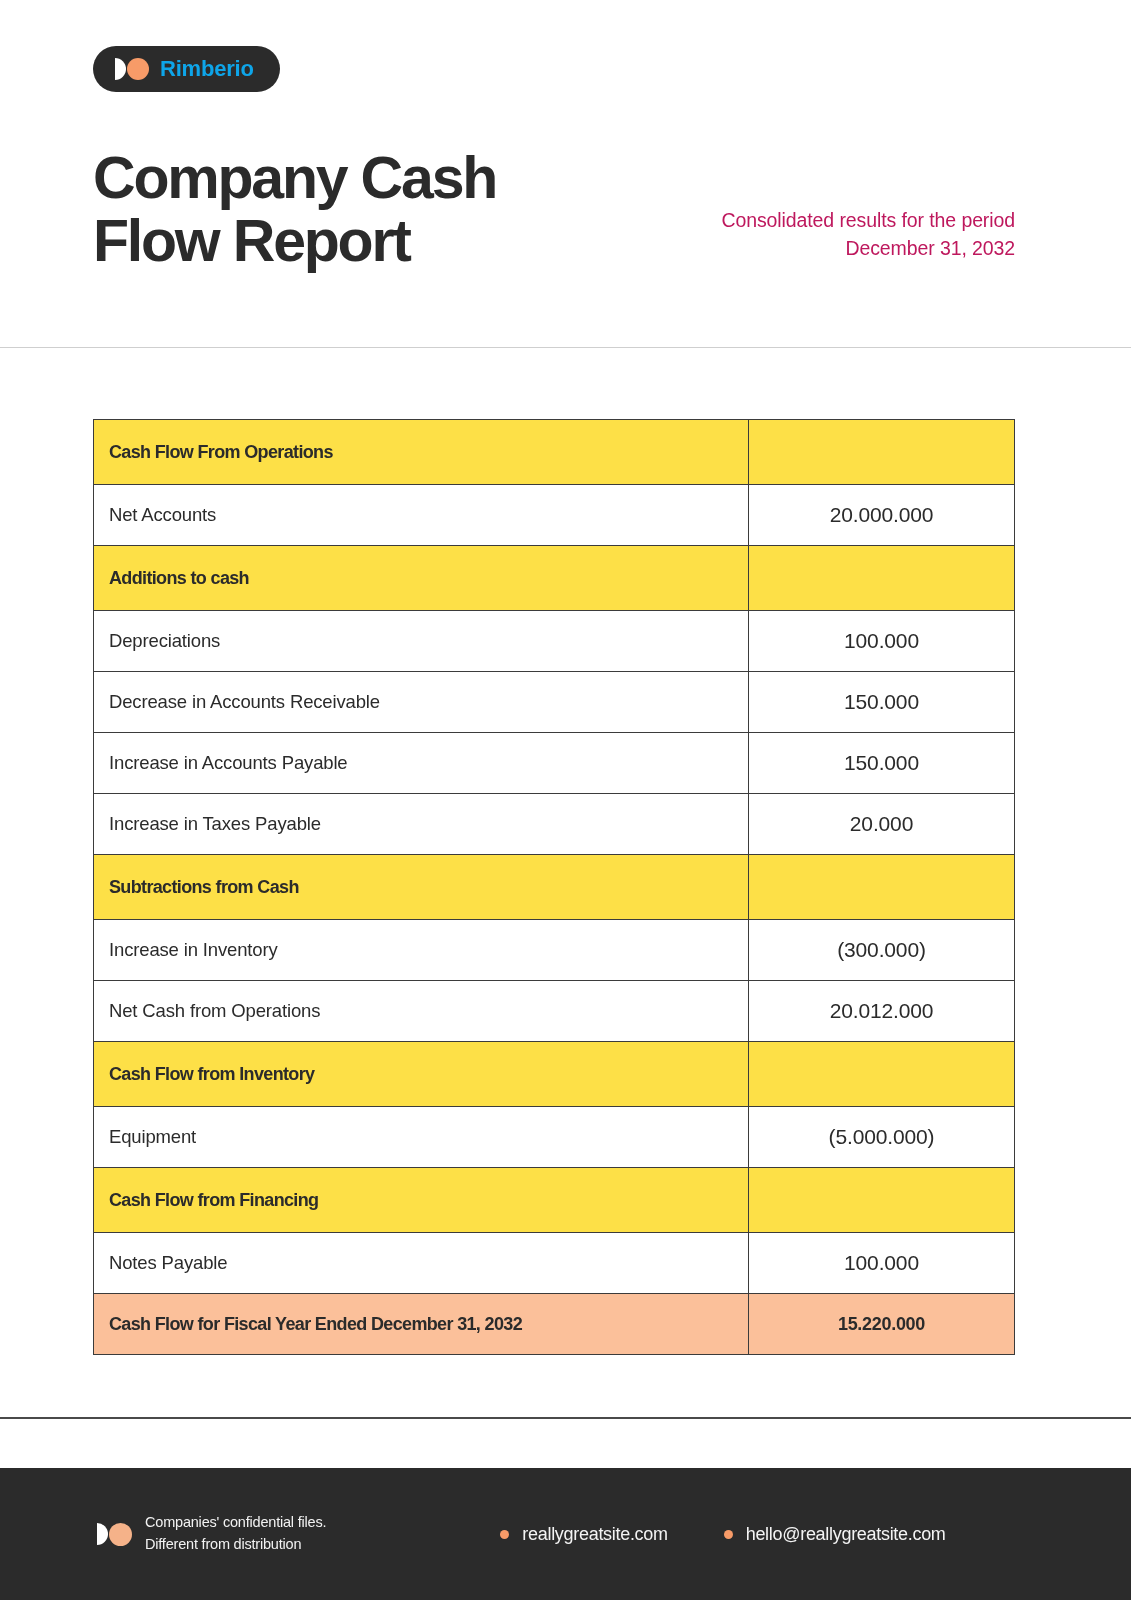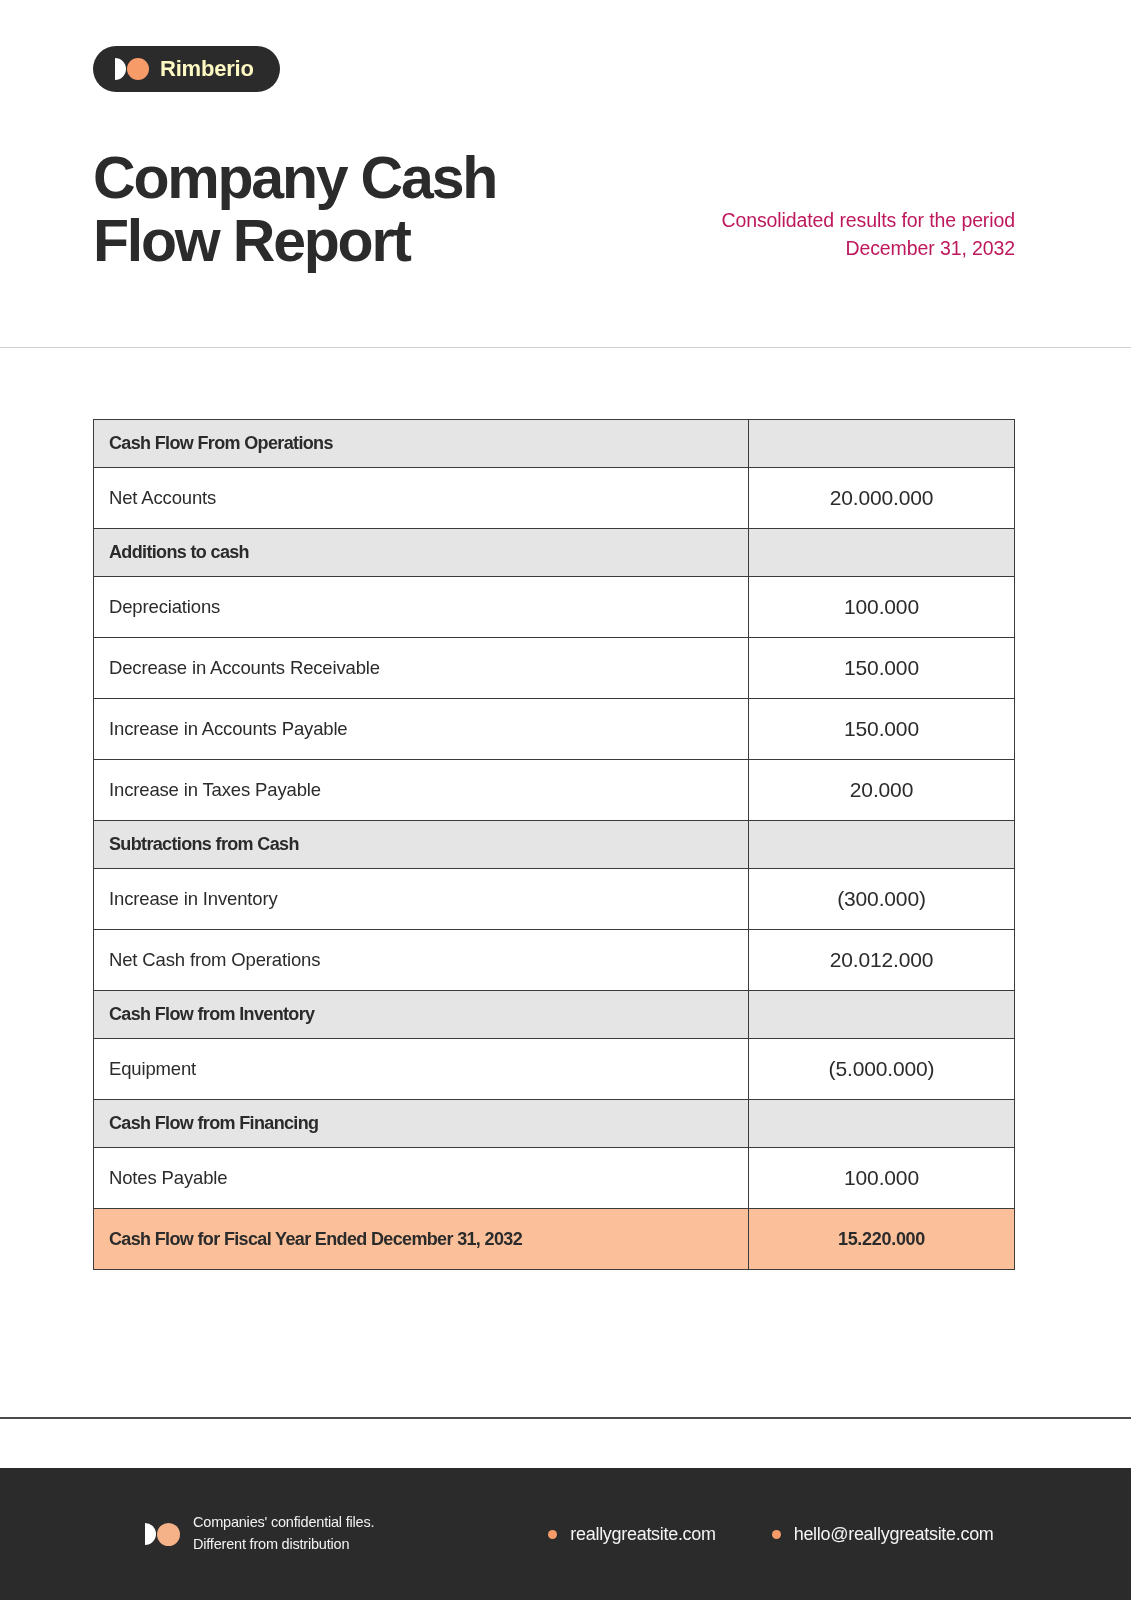--- a/index.html
+++ b/index.html
@@ -44,21 +44,21 @@
     background: #ffffff;
     border-radius: 0 11px 11px 0;
   }
   .logo-dot {
     width: 22px;
     height: 22px;
     border-radius: 50%;
     background: #f79b68;
   }
   .logo-text {
-    color: #fef9c3;
+    color: #0ea5e9;
     font-size: 22px;
     font-weight: 700;
     letter-spacing: -0.2px;
     line-height: 1;
   }
 
   
   .doc-title {
     position: absolute;
     left: 93px;
@@ -124,22 +124,22 @@
   .cf-table td.value {
     text-align: center;
     font-size: 21px;
     color: #2b2b2b;
     letter-spacing: -0.15px;
   }
 
   tr.data-row td { height: 61px; background: #ffffff; }
 
   tr.section-row td {
-    height: 48px;
-    background: #e5e5e5;
+    height: 65px;
+    background: #fde047;
     margin-top: 8px;
   }
   tr.section-row td.label {
     font-weight: 700;
     font-size: 18px;
     letter-spacing: -0.65px;
     color: #2b2b2b;
   }
 
   tr.total-row td {
@@ -162,21 +162,20 @@
   
   .footer {
     position: absolute;
     left: 0;
     top: 1468px;
     width: 1131px;
     height: 132px;
     background: #2b2b2b;
     display: flex;
     align-items: center;
-    padding-left: 48px;
   }
   .footer-brand {
     display: flex;
     align-items: center;
     gap: 13px;
     margin-left: 97px;
   }
   .footer-mark {
     display: flex;
     align-items: center;

